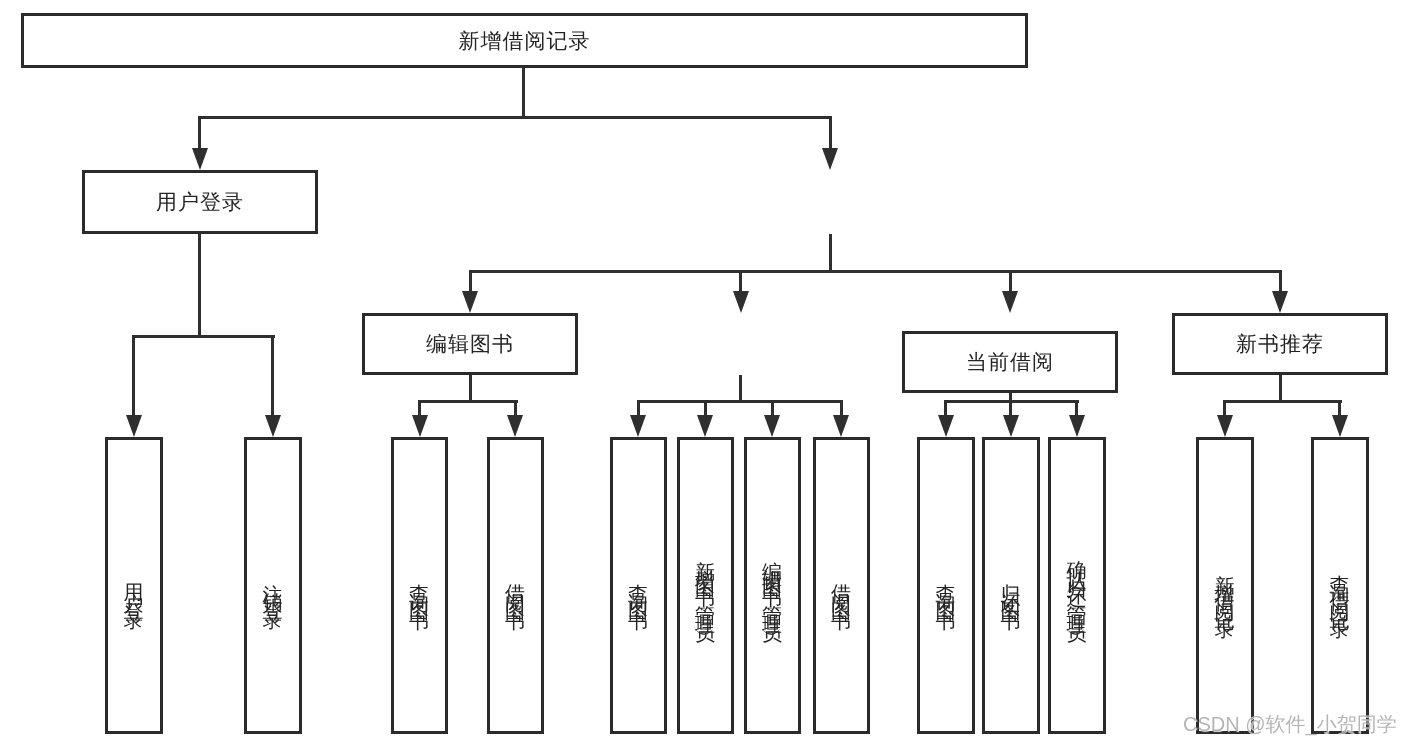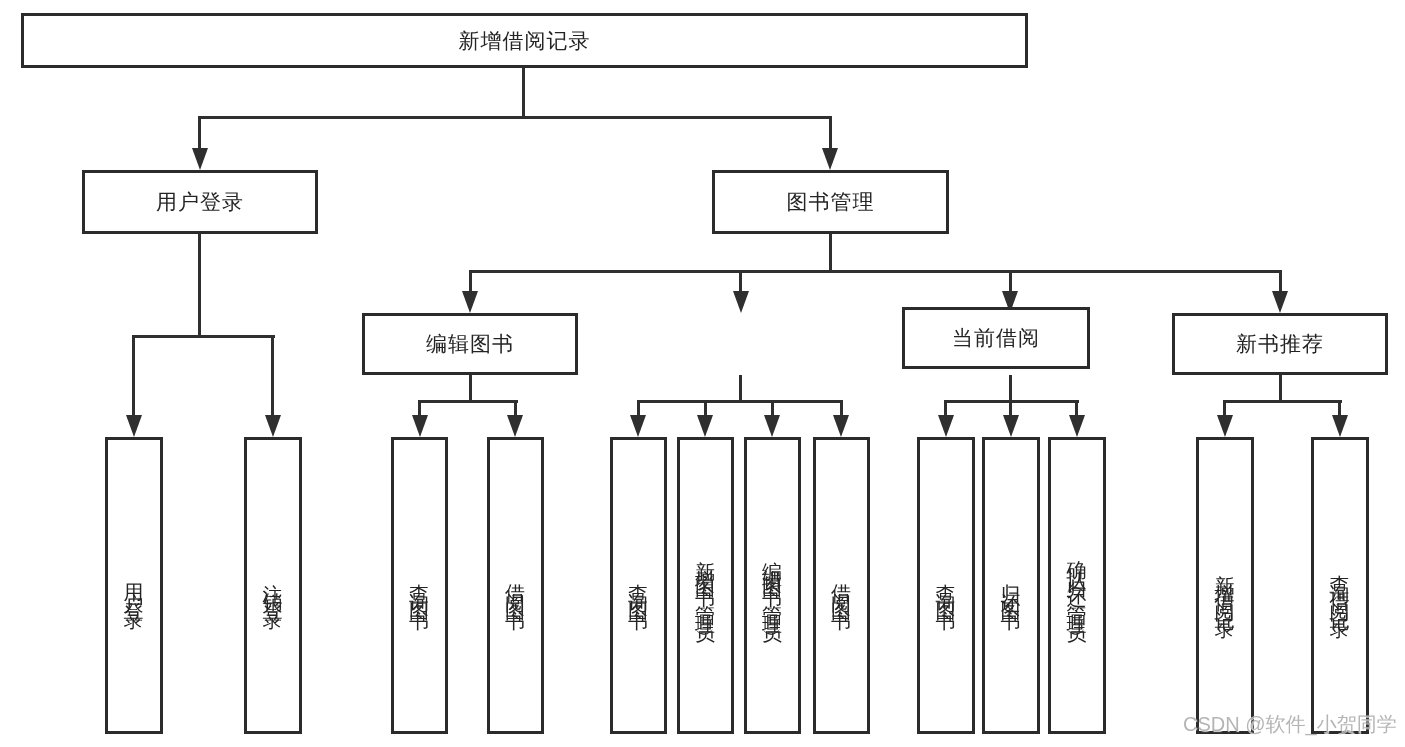--- a/index.html
+++ b/index.html
@@ -67,23 +67,20 @@
   <div class="v" style="left:522px;top:68px;height:50px"></div>
   <div class="h" style="left:198px;top:116px;width:634px"></div>
   <div class="v" style="left:198px;top:116px;height:34px"></div>
   <div class="ah" style="left:192px;top:148px"></div>
   <div class="v" style="left:829px;top:116px;height:34px"></div>
   <div class="ah" style="left:822px;top:148px"></div>
 
   <div class="node" style="left:82px;top:170px;width:236px;height:64px">
     <span class="lbl">用户登录</span>
   </div>
-  <div class="node" style="left:712px;top:170px;width:237px;height:64px">
-    <span class="lbl">图书管理</span>
-  </div>
 
   <div class="v" style="left:198px;top:234px;height:104px"></div>
   <div class="h" style="left:132px;top:335px;width:143px"></div>
   <div class="v" style="left:132px;top:335px;height:82px"></div>
   <div class="ah" style="left:126px;top:415px"></div>
   <div class="v" style="left:271px;top:335px;height:82px"></div>
   <div class="ah" style="left:265px;top:415px"></div>
 
   <div class="v" style="left:829px;top:234px;height:39px"></div>
   <div class="h" style="left:469px;top:270px;width:813px"></div>
@@ -92,21 +89,21 @@
   <div class="v" style="left:739px;top:270px;height:23px"></div>
   <div class="ah" style="left:733px;top:291px"></div>
   <div class="v" style="left:1009px;top:270px;height:23px"></div>
   <div class="ah" style="left:1002px;top:291px"></div>
   <div class="v" style="left:1279px;top:270px;height:23px"></div>
   <div class="ah" style="left:1272px;top:291px"></div>
 
   <div class="node" style="left:362px;top:313px;width:216px;height:62px">
     <span class="lbl">编辑图书</span>
   </div>
-  <div class="node" style="left:902px;top:307px;width:188px;height:62px">
+  <div class="node" style="left:902px;top:331px;width:216px;height:62px">
     <span class="lbl">当前借阅</span>
   </div>
   <div class="node" style="left:1172px;top:313px;width:216px;height:62px">
     <span class="lbl">新书推荐</span>
   </div>
 
   <div class="v" style="left:469px;top:375px;height:28px"></div>
   <div class="h" style="left:418px;top:400px;width:100px"></div>
   <div class="v" style="left:418px;top:400px;height:17px"></div>
   <div class="ah" style="left:412px;top:415px"></div>

